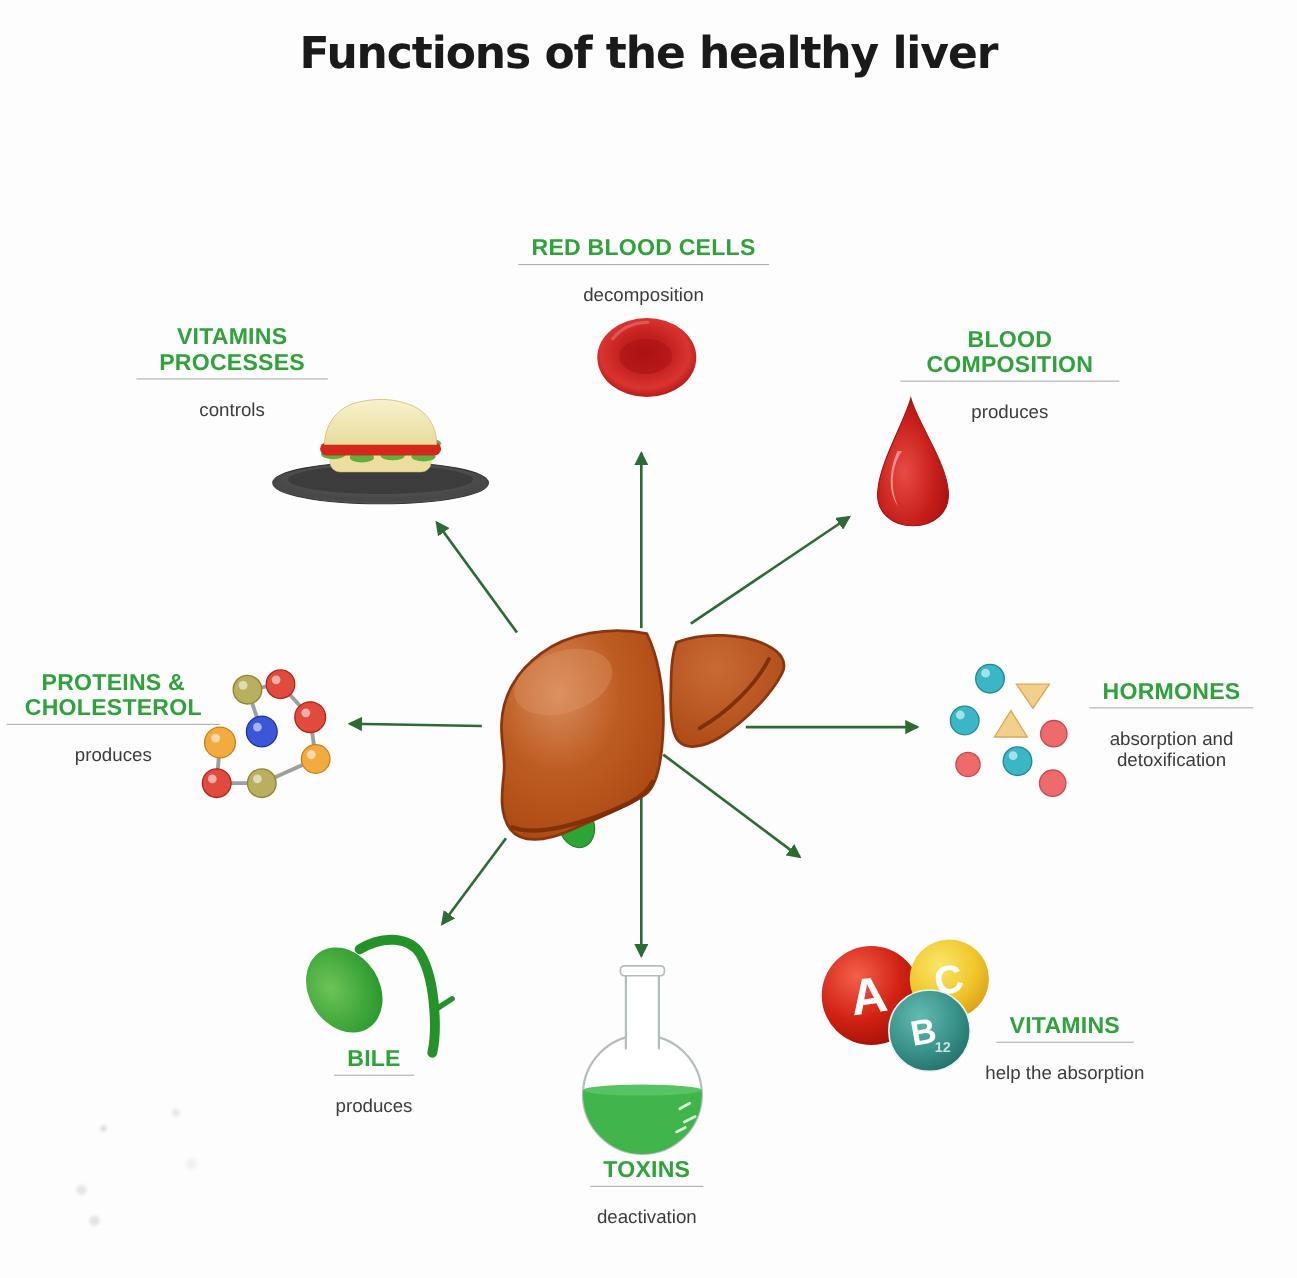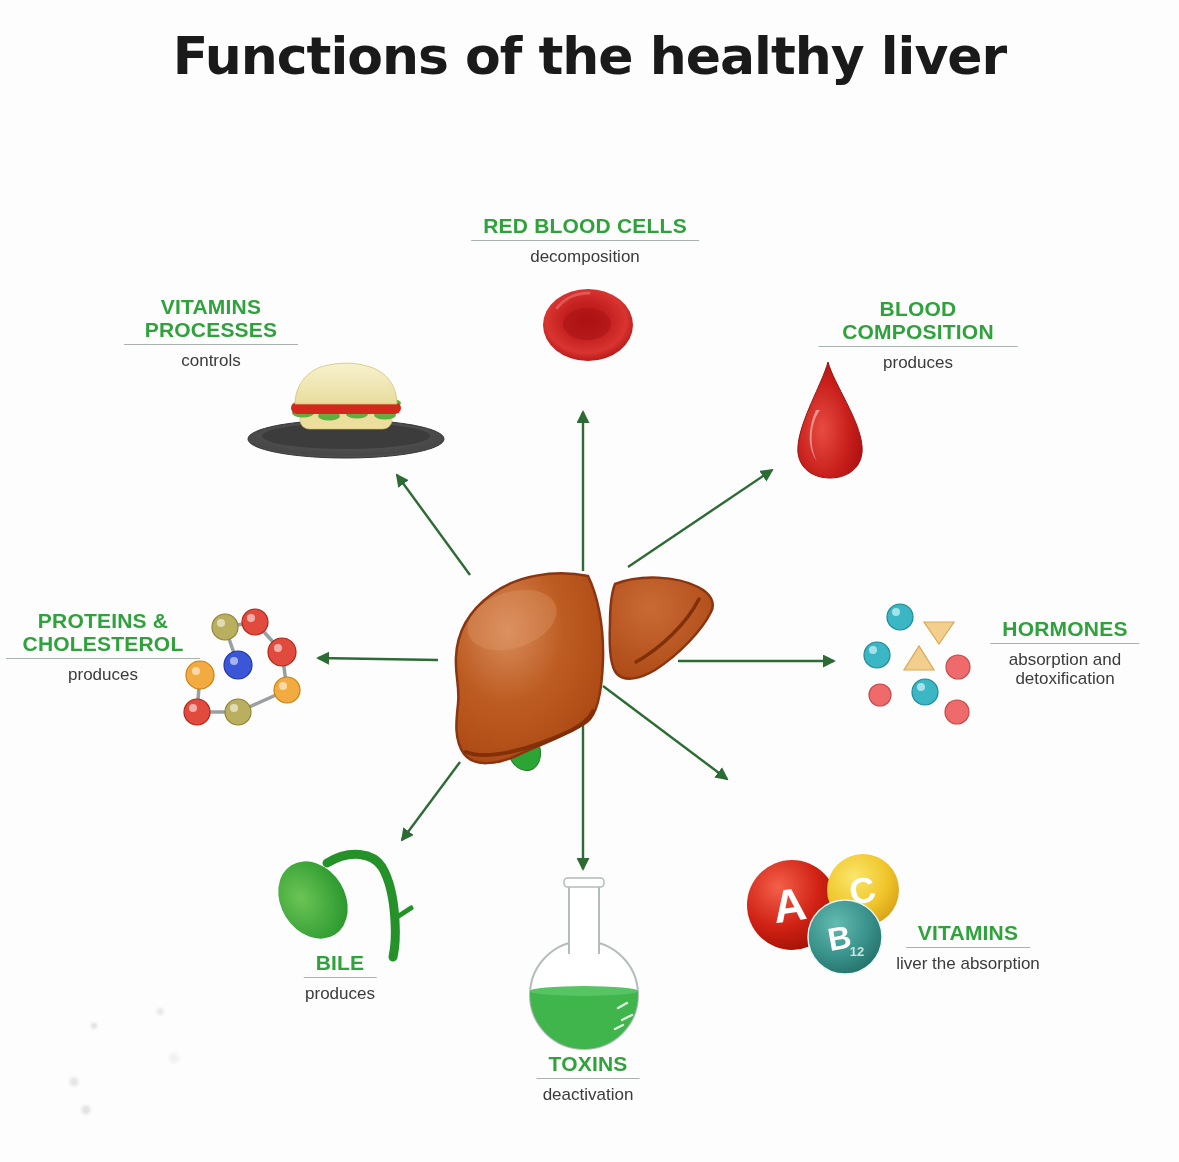--- a/index.html
+++ b/index.html
@@ -4,33 +4,33 @@
 <style>
   html,body{margin:0;padding:0;}
   body{
     width:1179px;height:1162px;position:relative;overflow:hidden;
     background:var(--color-background,#fdfdfd);
     font-family:"Liberation Sans",sans-serif;
   }
   .stage{position:absolute;inset:0;}
   .page-title{
     position:absolute;left:0;top:26px;width:100%;text-align:center;
-    font-family:"DejaVu Sans",sans-serif;font-weight:700;font-size:52px;
+    font-family:"DejaVu Sans",sans-serif;font-weight:700;font-size:40px;
     letter-spacing:-1px;color:var(--color-title_text,#1a1a1a);
   }
   .fn-label{position:absolute;transform:translateX(-50%);text-align:center;}
   .fn-heading{
     display:inline-block;
     font-weight:700;font-size:21px;line-height:1.1;letter-spacing:.2px;
     color:var(--color-heading_green,#2fa23c);
     border-bottom:1.5px solid var(--color-underline_gray,#a9b2af);
     padding:0 12px 3px;
   }
   .fn-sub{
-    font-size:17px;line-height:1.12;margin:6px auto 0;
+    font-size:17px;line-height:1.12;margin:18px auto 0;
     color:var(--color-sublabel_gray,#3b3b3b);
   }
   .w-metabolic .fn-heading{max-width:150px;}
   .w-bloodcomp .fn-heading{max-width:175px;}
   .w-proteins  .fn-heading{max-width:170px;}
   .w-hormones  .fn-sub{max-width:135px;}
   svg{position:absolute;overflow:visible;}
   .arrow{stroke:var(--color-arrow_green,#2d6b35);stroke-width:2.4;fill:none;}
   .arrowhead{fill:var(--color-arrow_green,#2d6b35);}
   .smudge{
@@ -282,17 +282,17 @@
     <div class="fn-sub">produces</div>
   </div>
 
   <div class="fn-label" style="left:588px;top:1052px">
     <div class="fn-heading">TOXINS</div>
     <div class="fn-sub">deactivation</div>
   </div>
 
   <div class="fn-label" style="left:968px;top:921px">
     <div class="fn-heading">VITAMINS</div>
-    <div class="fn-sub">liver the absorption</div>
+    <div class="fn-sub">help the absorption</div>
   </div>
 
   <div class="smudge"></div>
 </div>
 
 </body></html>

